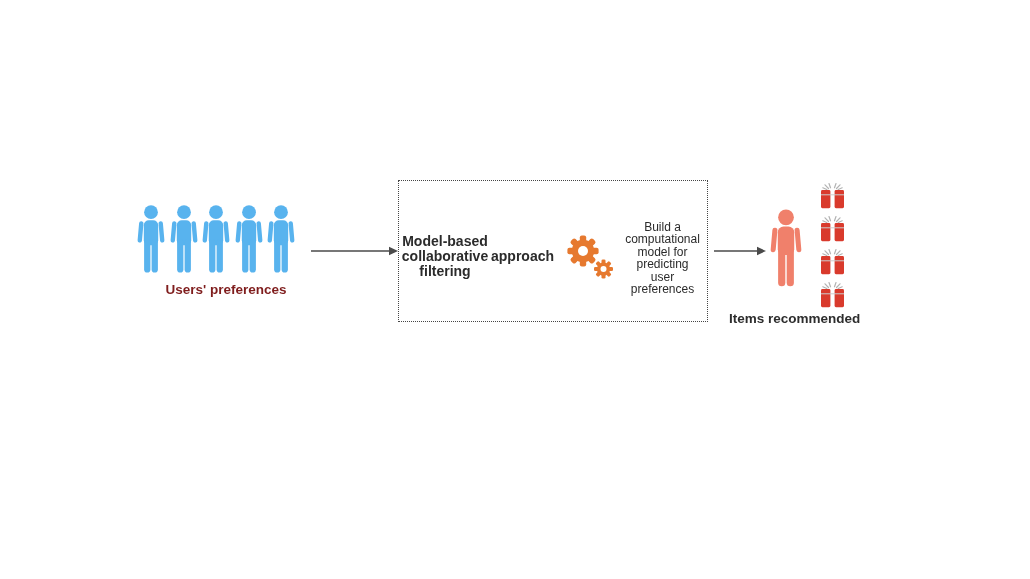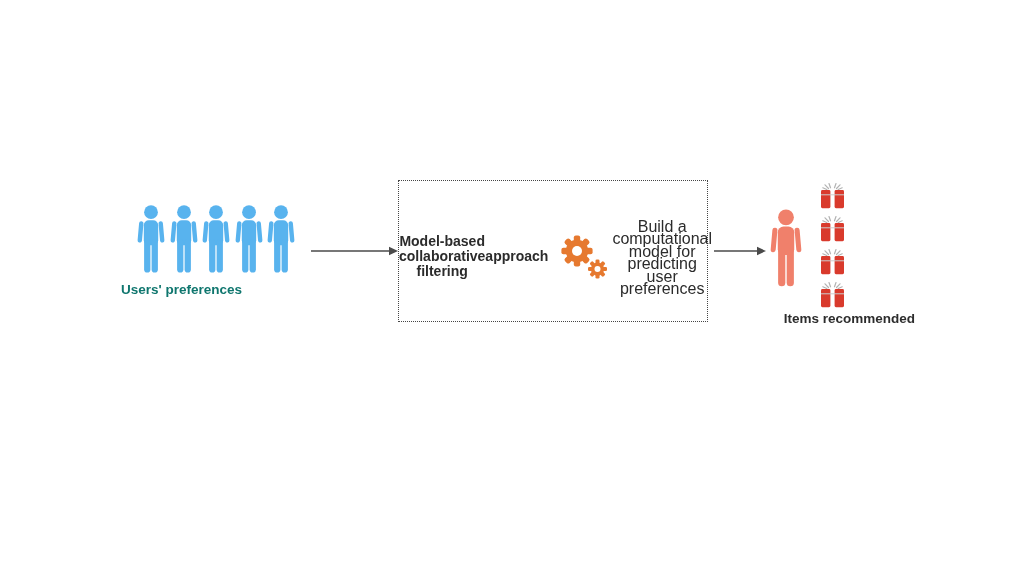--- a/index.html
+++ b/index.html
@@ -18,23 +18,24 @@
   .abs { position: absolute; }
 
   
   #users-figure {
     left: 137px; top: 205px;
     display: flex;
     gap: 4.5px;
   }
   #users-label {
     left: 121px; top: 282px; width: 210px;
+    text-align: center;
     font-weight: 700;
     font-size: 13.5px;
-    color: #0f766e;
+    color: #7f1d1d;
     line-height: 15px;
   }
 
   
   #process-box {
     left: 398px; top: 180px;
     width: 310px; height: 142px;
     box-sizing: border-box;
     border: 1px dotted #454545;
     background: #ffffff;
@@ -46,36 +47,36 @@
   .box-title {
     font-weight: 700;
     font-size: 14px;
     line-height: 15px;
     color: #2b2b2b;
     text-align: center;
   }
   #gears-wrap { margin-top: 6px; margin-left: 8px; }
   .box-desc {
     margin-top: 4px;
-    font-size: 16px;
+    font-size: 12px;
     line-height: 12.5px;
     color: #2b2b2b;
     text-align: center;
   }
 
   
   #gift-stack {
     left: 819px; top: 182px;
     display: flex;
     flex-direction: column;
     gap: 6px;
   }
   #items-label {
     left: 729px; top: 312px; width: 186px;
-    text-align: right;
+    text-align: left;
     font-weight: 700;
     font-size: 13.5px;
     color: #2d2d2d;
     line-height: 14.5px;
   }
 </style>
 </head>
 <body>
 
 <div id="canvas">

